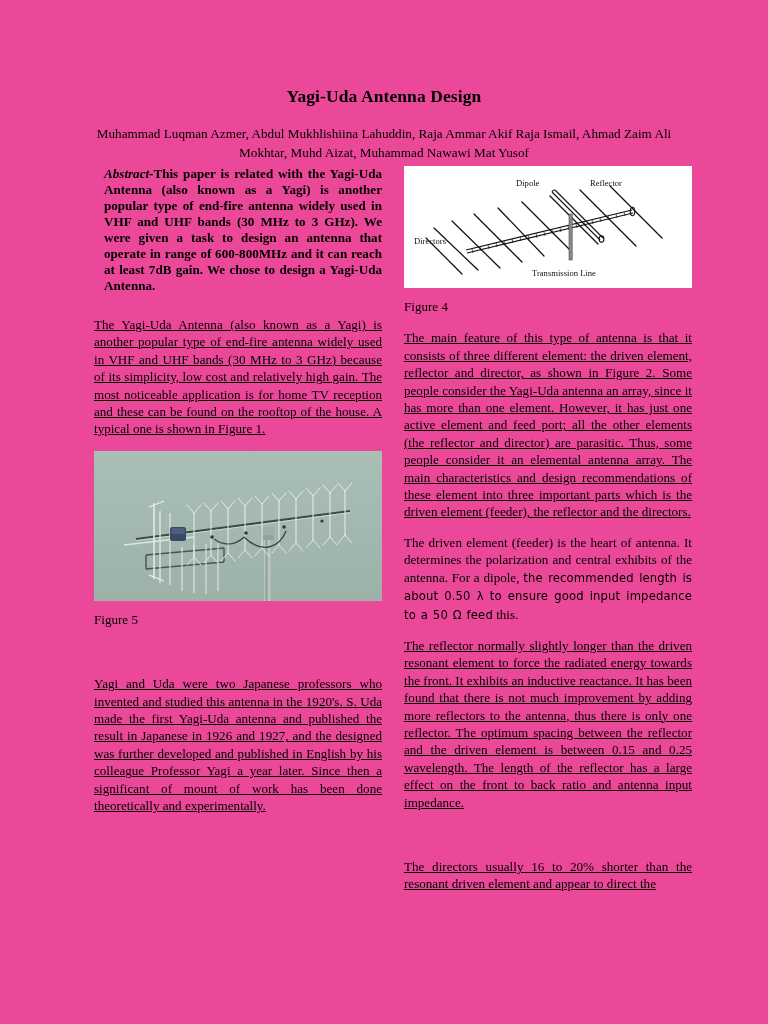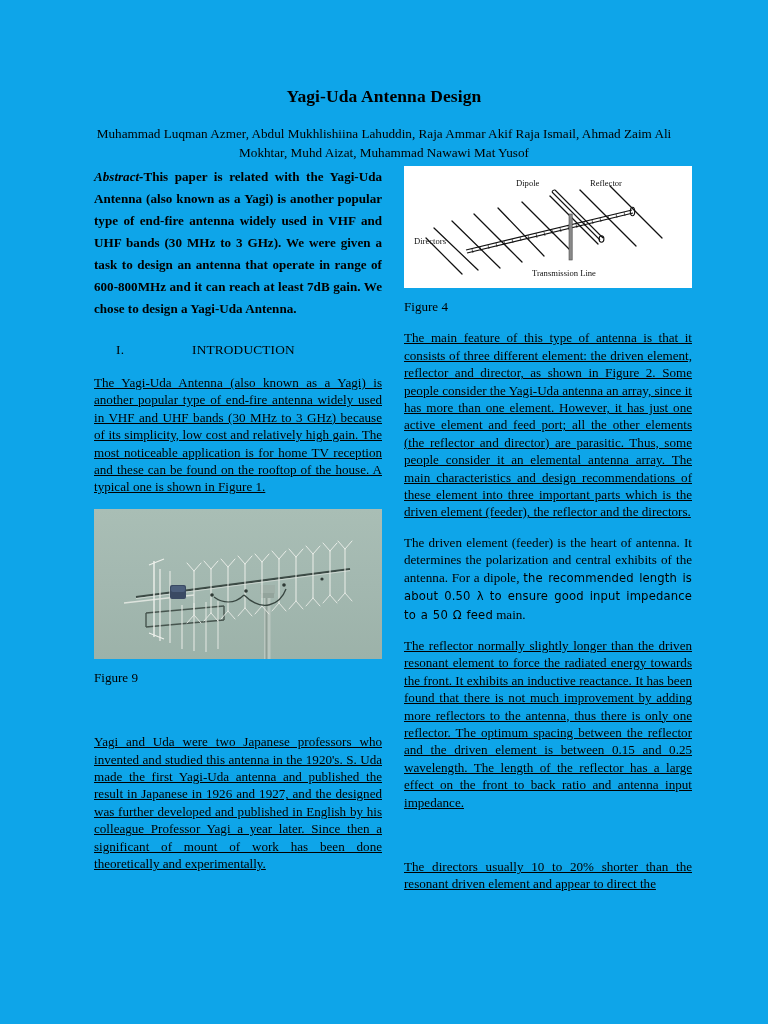--- a/index.html
+++ b/index.html
@@ -14,21 +14,21 @@
     color: #000000;
     overflow: hidden;
     position: relative;
   }
 
   .page {
     position: absolute;
     left: 0; top: 0;
     width: 768px;
     height: 1024px;
-    background: #0ea5e9;
+    background: #ec4899;
   }
 
   
   .doc-title {
     position: absolute;
     left: 84px;
     top: 86px;
     width: 600px;
     text-align: center;
     font-size: 17.5px;
@@ -61,23 +61,23 @@
     text-align: justify;
     text-justify: inter-word;
     hyphens: none;
     text-decoration: underline;
   }
   p.body:last-child { margin-bottom: 0; margin-top: 47px; }
 
   p.abstract {
     font-weight: bold;
     font-size: 13.1px;
-    line-height: 22px;
+    line-height: 16px;
     text-align: justify;
-    margin: 0 0 22px 0;
+    margin: 0 0 22px 10px;
   }
   p.abstract .abs-word {
     font-style: italic;
     font-weight: bold;
   }
 
   h2.section-head {
     font-size: 13.3px;
     font-weight: normal;
     font-variant: small-caps;
@@ -141,21 +141,20 @@
 <div class="page">
 
   <div class="doc-title nosel">Yagi-Uda Antenna Design</div>
 
   <div class="doc-authors nosel">Muhammad Luqman Azmer, Abdul Mukhlishiina Lahuddin, Raja Ammar Akif Raja Ismail, Ahmad Zaim Ali Mokhtar, Muhd Aizat, Muhammad Nawawi Mat Yusof</div>
 
   <div class="col col-left">
 
     <p class="abstract nosel"><span class="abs-word">Abstract-</span><span>This paper is related with the Yagi-Uda Antenna (also known as a Yagi) is another popular type of end-fire antenna widely used in VHF and UHF bands (30 MHz to 3 GHz). We were given a task to design an antenna that operate in range of 600-800MHz and it can reach at least 7dB gain. We chose to design a Yagi-Uda Antenna.</span></p>
 
-    <h2 class="section-head nosel"><span class="sec-num">I.</span><span>INTRODUCTION</span></h2>
 
     <p class="body nosel">The Yagi-Uda Antenna (also known as a Yagi) is another popular type of end-fire antenna widely used in VHF and UHF bands (30 MHz to 3 GHz) because of its simplicity, low cost and relatively high gain. The most noticeable application is for home TV reception and these can be found on the rooftop of the house. A typical one is shown in Figure 1.</p>
 
     <div class="fig1-wrap">
       <div class="photo">
         <svg viewBox="0 0 288 150" preserveAspectRatio="none" aria-hidden="true">
           <defs>
             <linearGradient id="skyg" x1="0" y1="0" x2="0" y2="1">
               <stop offset="0%" stop-color="#a9beb5"></stop>
               <stop offset="50%" stop-color="#a3b8b0"></stop>
@@ -236,21 +235,21 @@
 
           <path d="M150 86 C 168 104, 186 96, 192 80" stroke="#384640" stroke-width="1.3" fill="none"></path>
           <path d="M150 86 C 140 96, 128 94, 120 88" stroke="#384640" stroke-width="1.2" fill="none"></path>
 
           <circle cx="118" cy="86" r="1.8" fill="#2f3a35"></circle>
           <circle cx="152" cy="82" r="1.8" fill="#2f3a35"></circle>
           <circle cx="190" cy="76" r="1.8" fill="#2f3a35"></circle>
           <circle cx="228" cy="70" r="1.6" fill="#2f3a35"></circle>
         </svg>
       </div>
-      <div class="fig-caption nosel">Figure 9</div>
+      <div class="fig-caption nosel">Figure 5</div>
     </div>
 
     <p class="body nosel">Yagi and Uda were two Japanese professors who invented and studied this antenna in the 1920's. S. Uda made the first Yagi-Uda antenna and published the result in Japanese in 1926 and 1927, and the designed was further developed and published in English by his colleague Professor Yagi a year later. Since then a significant of mount of work has been done theoretically and experimentally.</p>
   </div>
 
   <div class="col col-right">
 
     <div class="fig2-wrap">
       <div class="diagram">
         <svg viewBox="0 0 288 122" aria-hidden="true">
@@ -310,20 +309,20 @@
           <text x="186" y="20" font-family="'Liberation Serif', serif" font-size="8.6" fill="#111">Reflector</text>
           <text x="10" y="78" font-family="'Liberation Serif', serif" font-size="8.6" fill="#111">Directors</text>
           <text x="128" y="110" font-family="'Liberation Serif', serif" font-size="8.6" fill="#111">Transmission Line</text>
         </svg>
       </div>
       <div class="fig-caption nosel">Figure 4</div>
     </div>
 
     <p class="body nosel">The main feature of this type of antenna is that it consists of three different element: the driven element, reflector and director, as shown in Figure 2. Some people consider the Yagi-Uda antenna an array, since it has more than one element. However, it has just one active element and feed port; all the other elements (the reflector and director) are parasitic. Thus, some people consider it an elemental antenna array. The main characteristics and design recommendations of these element into three important parts which is the driven element (feeder), the reflector and the directors.</p>
 
-    <p class="mono-mix nosel"><span>The driven element (feeder) is the heart of antenna. It determines the polarization and central exhibits of the antenna. For a dipole,</span> <span class="alt-font">the recommended length is about 0.50 λ to ensure good input impedance to a 50 Ω feed</span> <span>main.</span></p>
+    <p class="mono-mix nosel"><span>The driven element (feeder) is the heart of antenna. It determines the polarization and central exhibits of the antenna. For a dipole,</span> <span class="alt-font">the recommended length is about 0.50 λ to ensure good input impedance to a 50 Ω feed</span> <span>this.</span></p>
 
     <p class="body nosel">The reflector normally slightly longer than the driven resonant element to force the radiated energy towards the front. It exhibits an inductive reactance. It has been found that there is not much improvement by adding more reflectors to the antenna, thus there is only one reflector. The optimum spacing between the reflector and the driven element is between 0.15 and 0.25 wavelength. The length of the reflector has a large effect on the front to back ratio and antenna input impedance.</p>
 
-    <p class="body nosel">The directors usually 10 to 20% shorter than the resonant driven element and appear to direct the</p>
+    <p class="body nosel">The directors usually 16 to 20% shorter than the resonant driven element and appear to direct the</p>
   </div>
 
 </div>
 
 </body></html>

